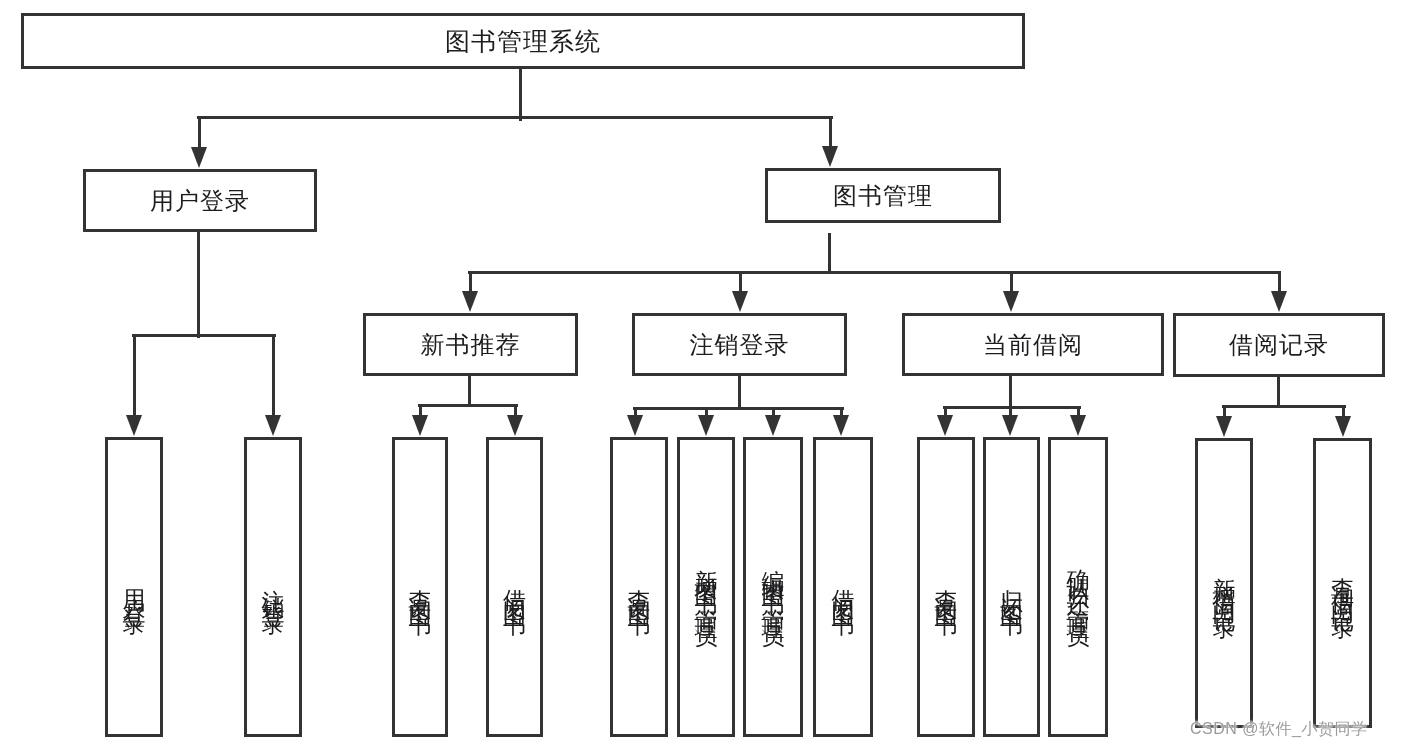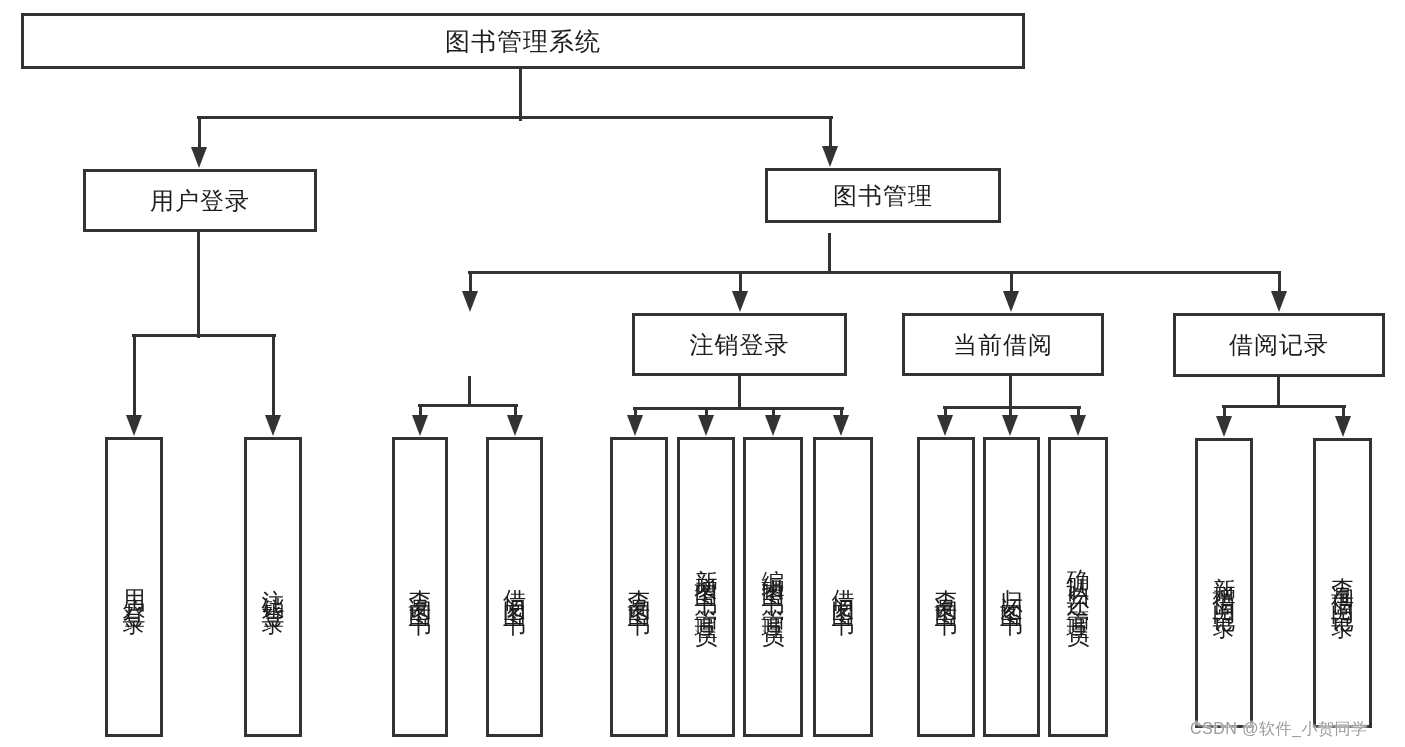--- a/index.html
+++ b/index.html
@@ -30,21 +30,21 @@
     letter-spacing:8px;
     line-height:1;
     white-space:normal;
   }
   
   #n-root{left:21px;top:13px;width:1004px;height:56px;font-size:25px;}
   #n-user-login{left:83px;top:169px;width:234px;height:63px;}
   #n-book-mgmt{left:722px;top:168px;width:236px;height:55px;margin-left:43px;}
   #n-new-book-rec{left:363px;top:313px;width:215px;height:63px;}
   #n-book-borrow{left:632px;top:313px;width:215px;height:63px;}
-  #n-current-borrow{left:902px;top:313px;width:202px;height:63px;}
+  #n-current-borrow{left:902px;top:313px;width:262px;height:63px;}
   #n-borrow-records{left:1173px;top:313px;width:212px;height:64px;}
   #n-leaf-user-login{left:105px;top:437px;width:58px;height:300px;}
   #n-leaf-logout{left:244px;top:437px;width:58px;height:300px;}
   #n-leaf-query-book-1{left:392px;top:437px;width:56px;height:300px;}
   #n-leaf-borrow-book-1{left:486px;top:437px;width:57px;height:300px;}
   #n-leaf-query-book-2{left:610px;top:437px;width:58px;height:300px;}
   #n-leaf-add-book{left:677px;top:437px;width:58px;height:300px;}
   #n-leaf-edit-book{left:743px;top:437px;width:60px;height:300px;}
   #n-leaf-borrow-book-2{left:813px;top:437px;width:60px;height:300px;}
   #n-leaf-query-book-3{left:917px;top:437px;width:58px;height:300px;}
@@ -135,20 +135,23 @@
     <span>图书管理系统</span>
   </div>
 
   <div class="node hbox" id="n-user-login">
     <span>用户登录</span>
   </div>
   <div class="node hbox" id="n-book-mgmt">
     <span>图书管理</span>
   </div>
 
+  <div class="node hbox" id="n-new-book-rec">
+    <span>新书推荐</span>
+  </div>
   <div class="node hbox" id="n-book-borrow">
     <span>注销登录</span>
   </div>
   <div class="node hbox" id="n-current-borrow">
     <span>当前借阅</span>
   </div>
   <div class="node hbox" id="n-borrow-records">
     <span>借阅记录</span>
   </div>
 

